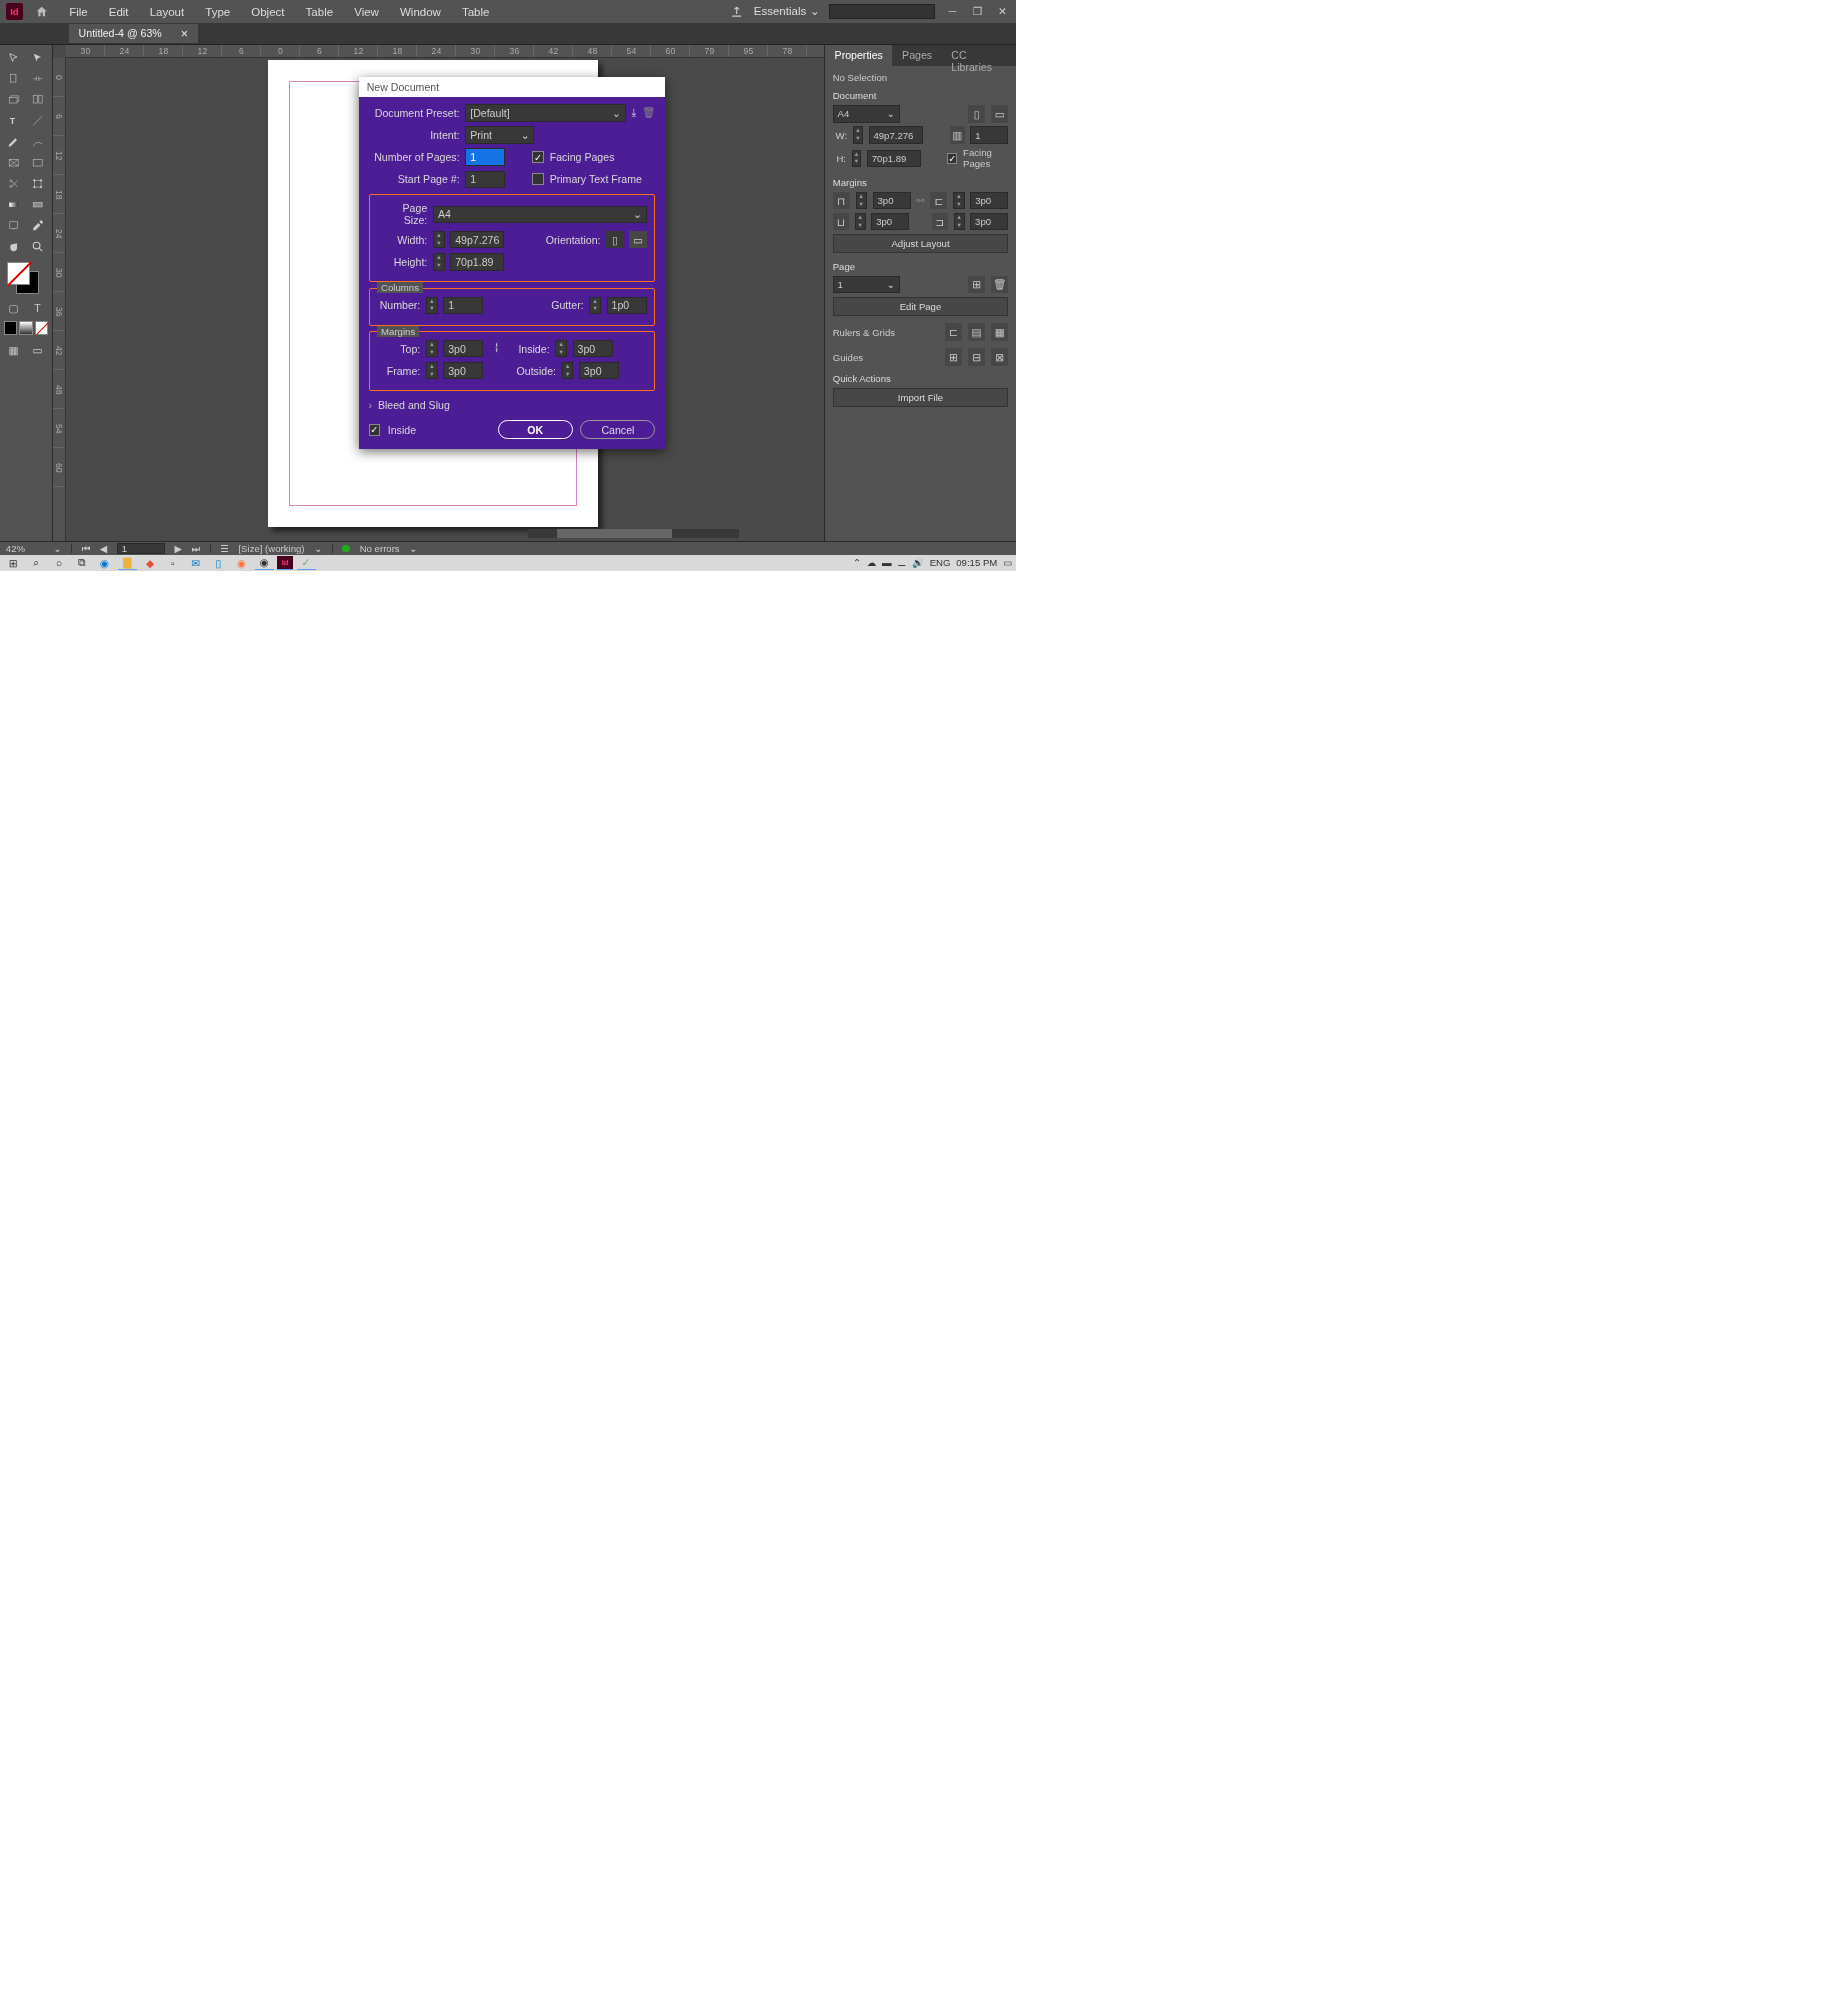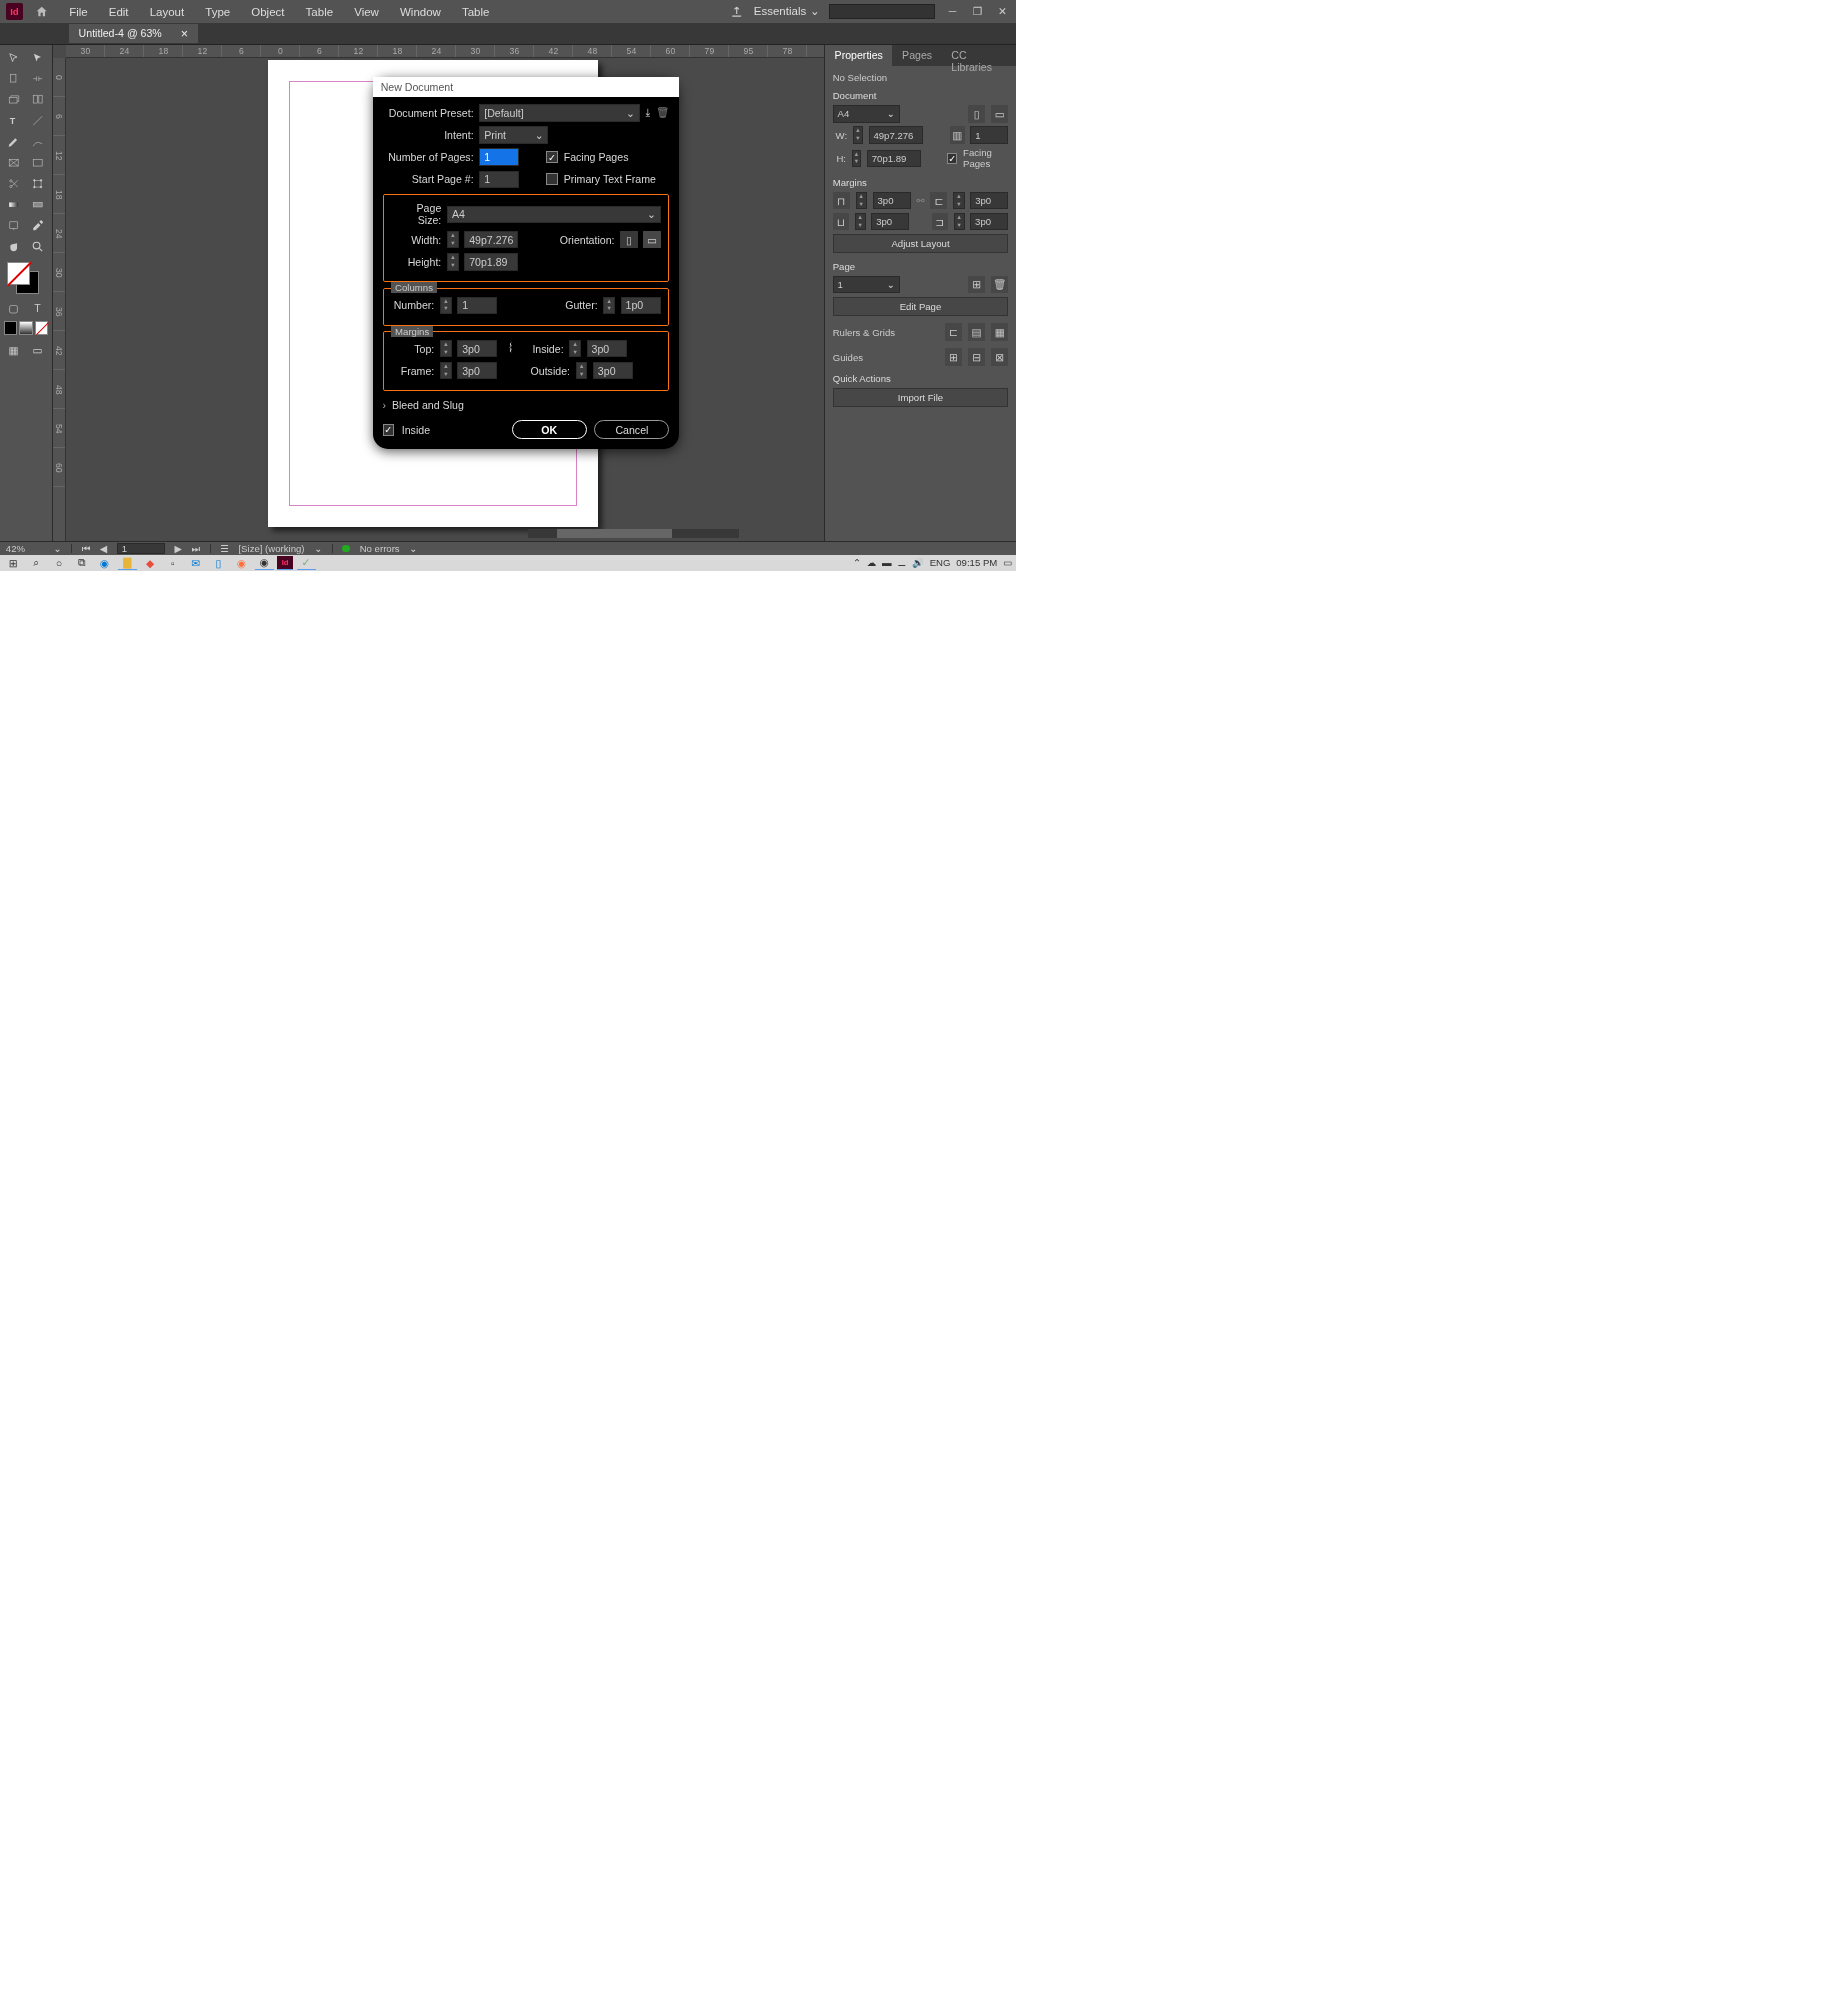--- a/index.html
+++ b/index.html
@@ -51,21 +51,21 @@
 .panel-body { padding: 5.8px 7.7px; font-size: 9.6px; color: #ccc; flex:1; overflow:auto; }
 .psec-title { margin: 7.7px 0 3.8px; color: #ddd; font-size: 9.6px; }
 .prow { display: flex; align-items: center; gap: 5.8px; margin-bottom: 3.8px; }
 .prow label { width: 17.3px; color: #ccc; font-size: 9.6px; text-align: right; }
 .pselect { flex: 1; height: 17.3px; background: #383838; border: 1px solid #2a2a2a; color: #ccc; padding: 0 3.8px; font-size: 9.6px; display:flex; align-items:center; justify-content:space-between;}
 .pinput { width: 54px; height: 17.3px; background: #383838; border: 1px solid #2a2a2a; color: #ccc; padding: 0 3.8px; font-size: 9.6px; }
 .pbtn { width: 100%; height: 19px; background: #474747; border: 1px solid #333; color: #ddd; font-size: 9.6px; }
 .picon { width: 17.3px; height: 17.3px; background: #474747; display: flex; align-items: center; justify-content: center; color: #ccc; font-size: 10.6px;}
 
 
-.dialog { position: absolute; left: 373px; top: 77px; width: 306px; background: #000000; box-shadow: 0 2.9px 11.5px rgba(0,0,0,.6); border-radius: 15px; }
+.dialog { position: absolute; left: 359px; top: 77px; width: 306px; background: #4c1d95; box-shadow: 0 2.9px 11.5px rgba(0,0,0,.6); }
 .dialog-title { background: #fff; color: #555; padding: 3.8px 7.7px; font-size: 10.6px; }
 .dialog-body { padding: 7.7px 9.6px 9.6px; }
 .drow { display: flex; align-items: center; margin-bottom: 4.8px; gap: 5.8px; }
 .dlabel { color: #d8d8d8; font-size: 10.6px; text-align: right; }
 .dselect { flex: 1; height: 17.3px; background: #383838; border: 1px solid #2a2a2a; color: #ccc; padding: 0 3.8px; font-size: 10.6px; display:flex; align-items:center; justify-content:space-between;}
 .dinput { height: 17.3px; background: #383838; border: 1px solid #2a2a2a; color: #ccc; padding: 0 3.8px; font-size: 10.6px; }
 .dinput.hl { background: #1473e6; color: #fff; }
 .dcheck { width: 11.5px; height: 11.5px; background: #333; border: 1px solid #888; display:inline-flex; align-items:center; justify-content:center; }
 .dcheck.on::after { content: '✓'; font-size: 9.6px; color: #fff; }
 .dgroup { border: 1px solid #f97316; border-radius: 1.9px; padding: 7.7px 7.7px 5.8px; margin-top: 5.8px; position: relative; }

